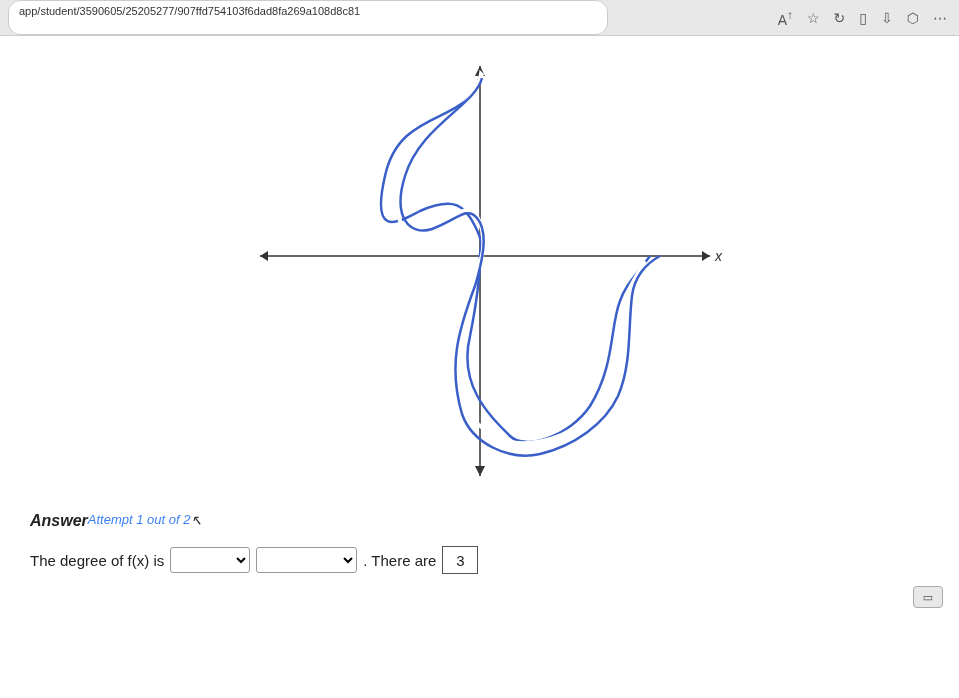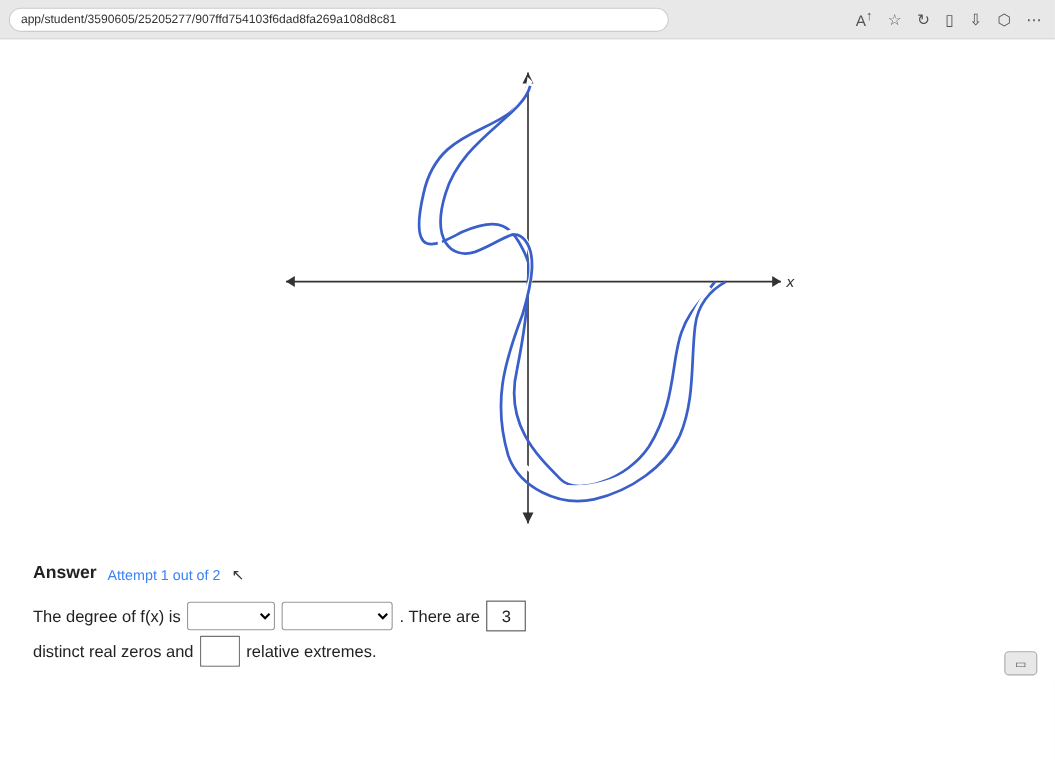--- a/index.html
+++ b/index.html
@@ -7,21 +7,20 @@
       font-family: Arial, sans-serif;
       background: #f0f0f0;
       width: 959px;
       min-height: 698px;
       overflow: hidden;
     }
     .browser-bar {
       background: #e8e8e8;
       height: 36px;
       display: flex;
-      align-items: center;
       padding: 0 8px;
       border-bottom: 1px solid #ccc;
     }
     .url-bar {
       background: white;
       border: 1px solid #ccc;
       border-radius: 12px;
       padding: 4px 10px;
       font-size: 11px;
       color: #333;
@@ -55,44 +54,44 @@
       align-items: center;
       background: white;
       position: relative;
     }
     .answer-section {
       padding: 16px 30px;
       background: white;
     }
     .answer-header {
       display: flex;
-      align-items: flex-end;
-      gap: 10px;
+      align-items: flex-start;
       margin-bottom: 16px;
+      font-style: italic;
     }
     .answer-label {
       font-weight: bold;
       font-size: 16px;
       color: #222;
     }
     .attempt-label {
       font-size: 13px;
       color: #3b82f6;
     }
     .cursor-icon {
       font-size: 14px;
       color: #333;
     }
     .answer-row1 {
       display: flex;
       align-items: center;
       gap: 6px;
       font-size: 15px;
       color: #222;
-      margin-bottom: 4px;
+      margin-bottom: 26px;
       flex-wrap: wrap;
     }
     .answer-row2 {
       display: flex;
       align-items: center;
       gap: 6px;
       font-size: 15px;
       color: #222;
     }
     .dropdown-select {
@@ -250,27 +249,20 @@
         </select>
         <select class="dropdown-select">
           <option value=""></option>
           <option value="positive">positive</option>
           <option value="negative">negative</option>
         </select>
         <span>. There are</span>
         <div class="number-box">3</div>
       </div>
 
-      <div class="answer-row2">
-        <span>distinct real zeros and</span>
-        <div class="input-box">
-          <input type="text" style="width: 100%; height: 100%; border: none; outline: none; text-align: center; font-size: 15px;">
-        </div>
-        <span>relative extremes.</span>
-      </div>
     </div>
 
     <div class="corner-button">
       <span>▭</span>
     </div>
   </div>
 
 </div>
 
 </body></html>

